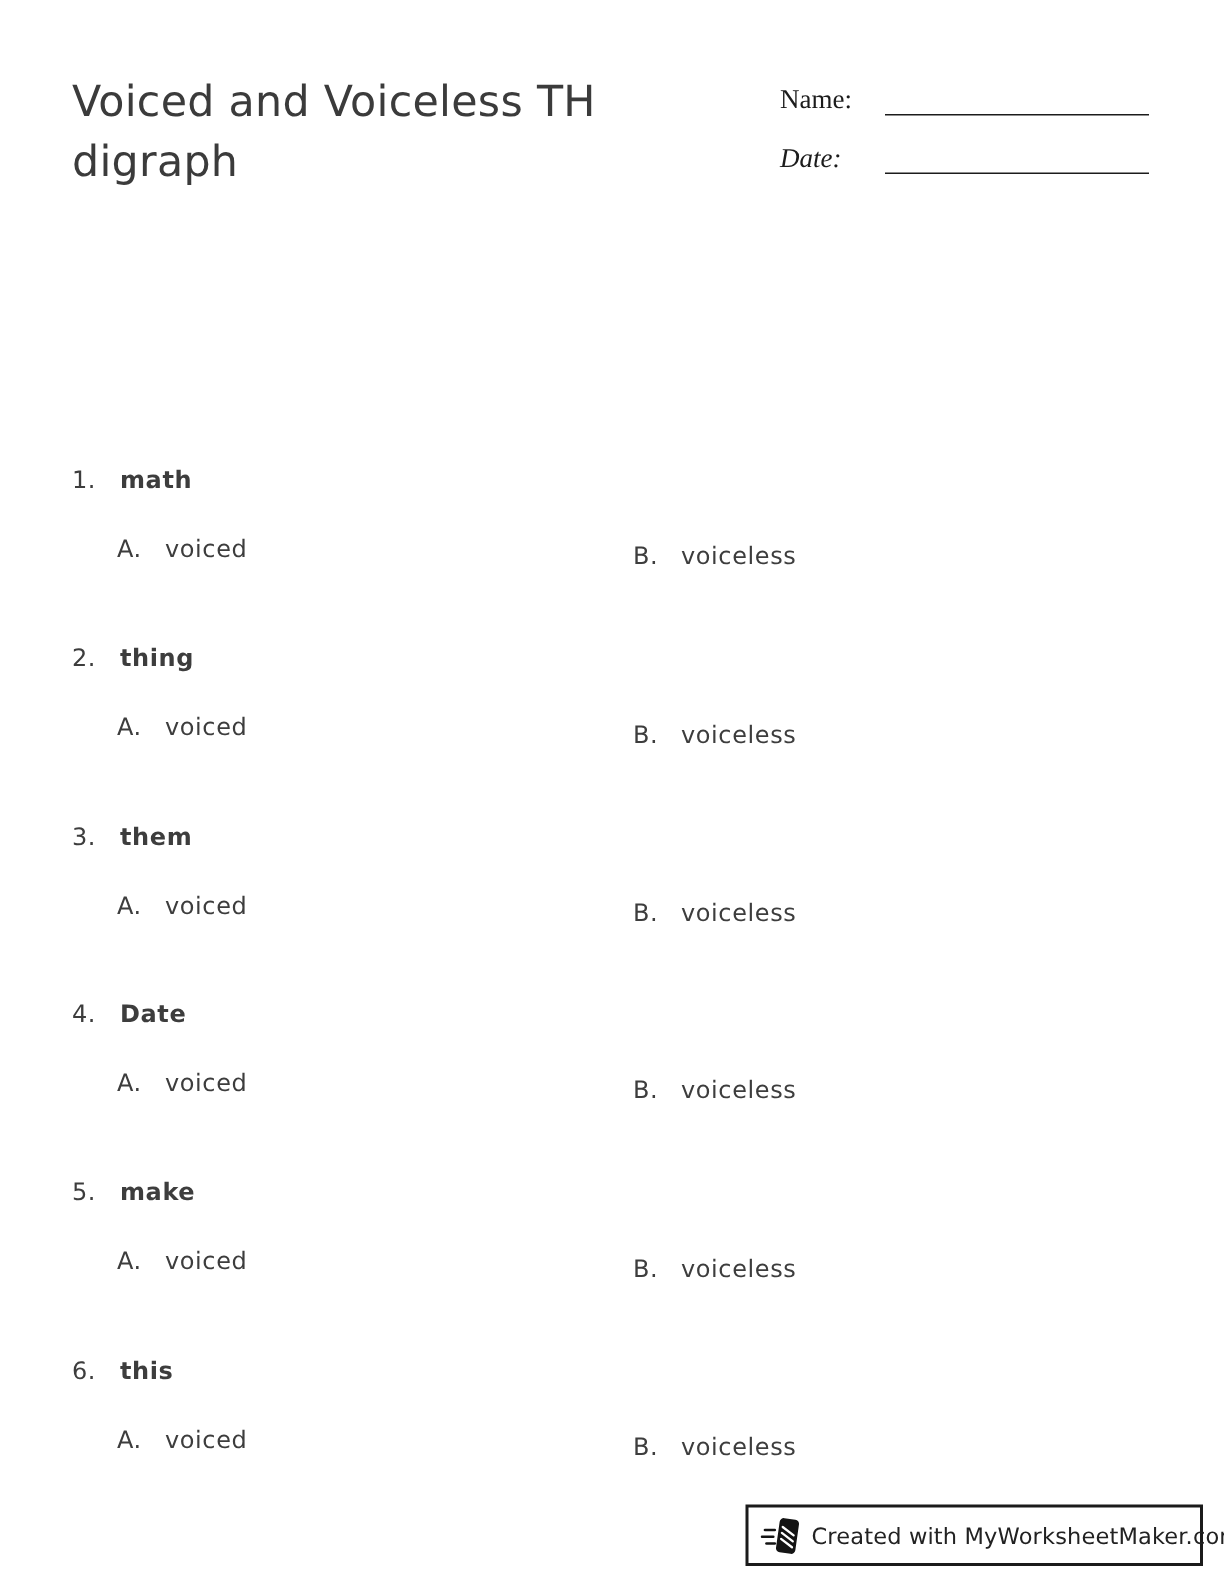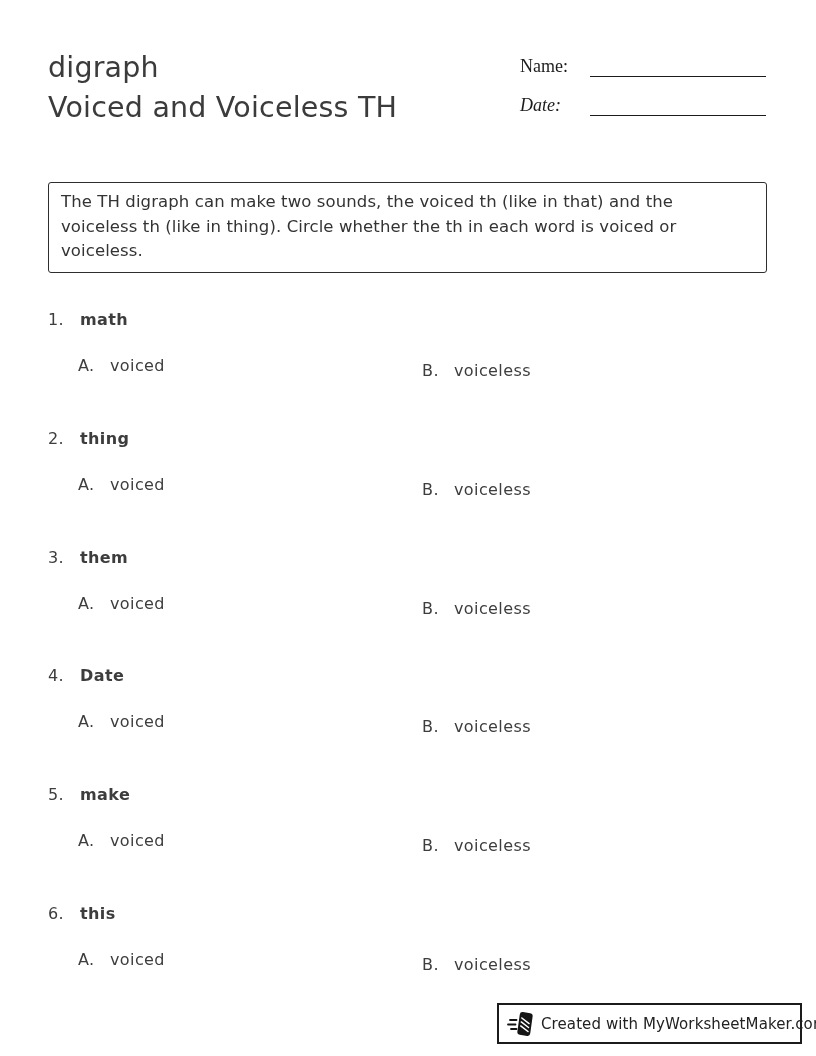--- a/index.html
+++ b/index.html
@@ -131,38 +131,35 @@
     letter-spacing: 0.1px;
     white-space: nowrap;
   }
 </style>
 </head>
 <body>
 
 <div class="page">
 
   <div class="title">
+    <div>Voiced and Voiceless TH</div>
     <div>digraph</div>
-    <div>Voiced and Voiceless TH</div>
   </div>
 
   <div class="name-date">
     <div class="nd-row">
       <span class="nd-label">Name:</span>
       <span class="nd-line"></span>
     </div>
     <div class="nd-row">
       <span class="nd-label">Date:</span>
       <span class="nd-line"></span>
     </div>
   </div>
 
-  <div class="instructions">
-    <span>The TH digraph can make two sounds, the voiced th (like in that) and the voiceless th (like in thing). Circle whether the th in each word is voiced or voiceless.</span>
-  </div>
 
   <div class="question" style="top:310px">
     <div class="q-word-row">
       <span class="q-number">1.</span>
       <span class="q-word">math</span>
     </div>
     <div class="option option-a">
       <span class="opt-letter">A.</span>
       <span class="opt-label">voiced</span>
     </div>

